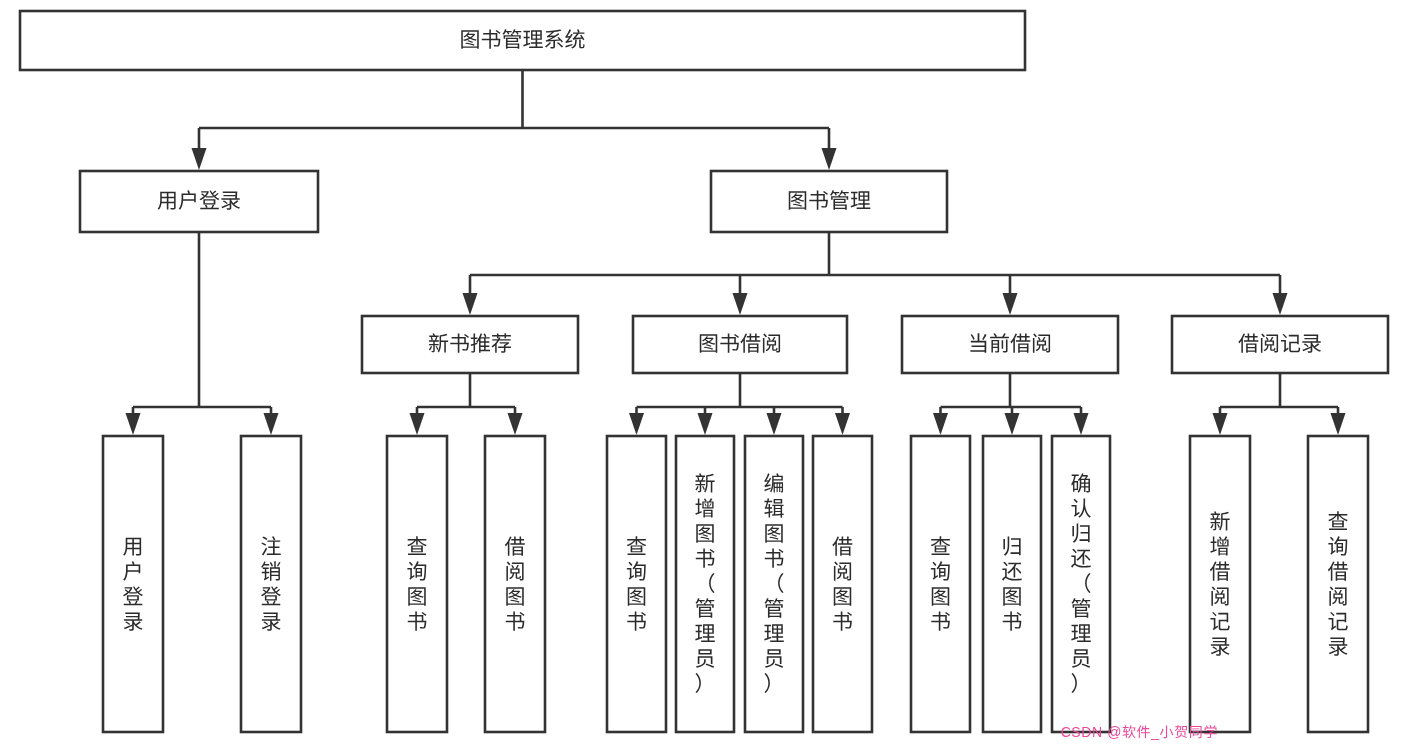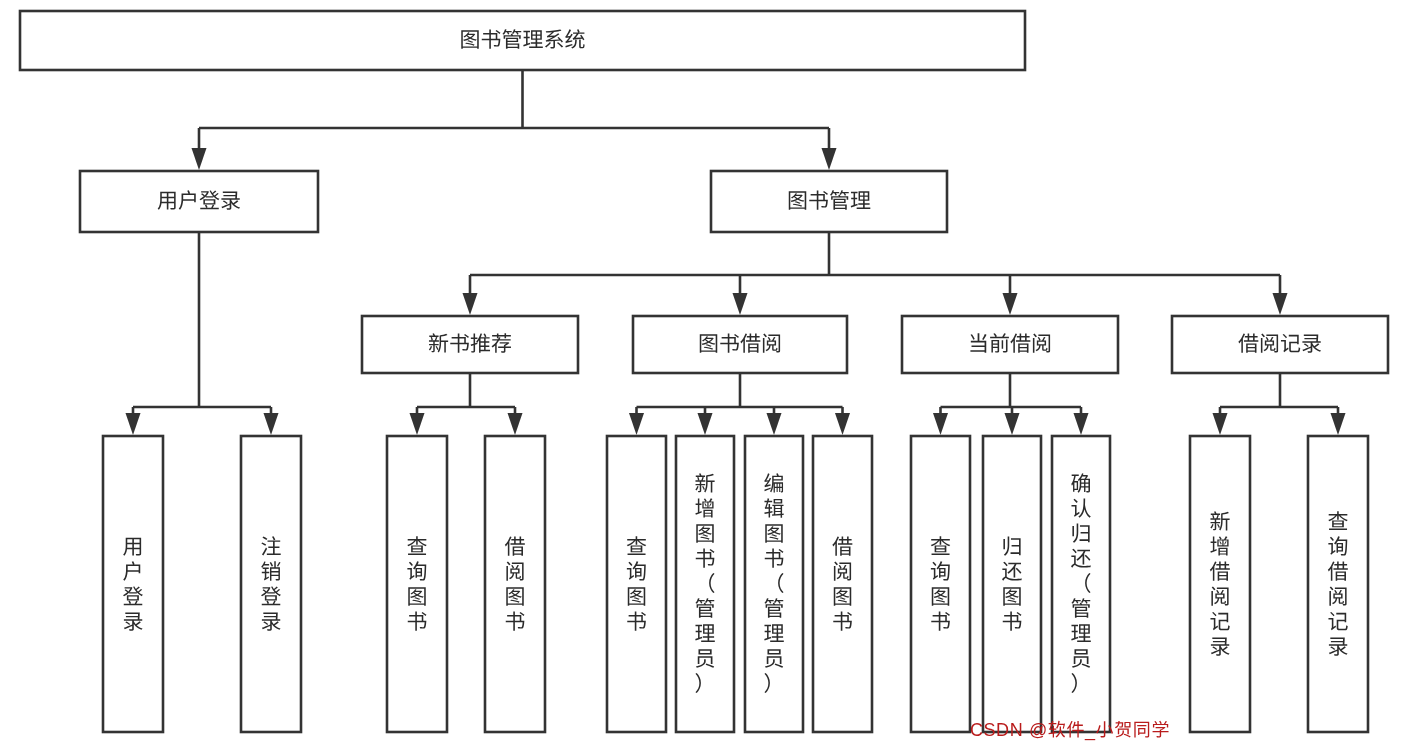--- a/index.html
+++ b/index.html
@@ -12,20 +12,21 @@
     font-family: "Liberation Sans", "DejaVu Sans", sans-serif;
     width: 1405px;
     height: 747px;
     overflow: hidden;
   }
   #diagram-root {
     position: relative;
     width: 1182px;
     height: 747px;
     background: #ffffff;
+    padding-left: 48px;
   }
   svg#tree-svg {
     position: absolute;
     left: 0;
     top: 0;
     width: 1405px;
     height: 747px;
     display: block;
   }
   .node-rect {
@@ -56,22 +57,22 @@
     font-size: 21px;
     fill: #2b2b2b;
     text-anchor: middle;
     white-space: pre;
   }
   .watermark {
     position: absolute;
     right: 12px;
     bottom: 6px;
     font-family: "Liberation Sans", "DejaVu Sans", sans-serif;
-    font-size: 18px;
-    color: #b91c1c;
+    font-size: 14px;
+    color: #ec4899;
     letter-spacing: 0.6px;
     user-select: none;
     pointer-events: none;
     white-space: nowrap;
   }
 </style>
 </head>
 <body>
 
 <div id="diagram-root">

